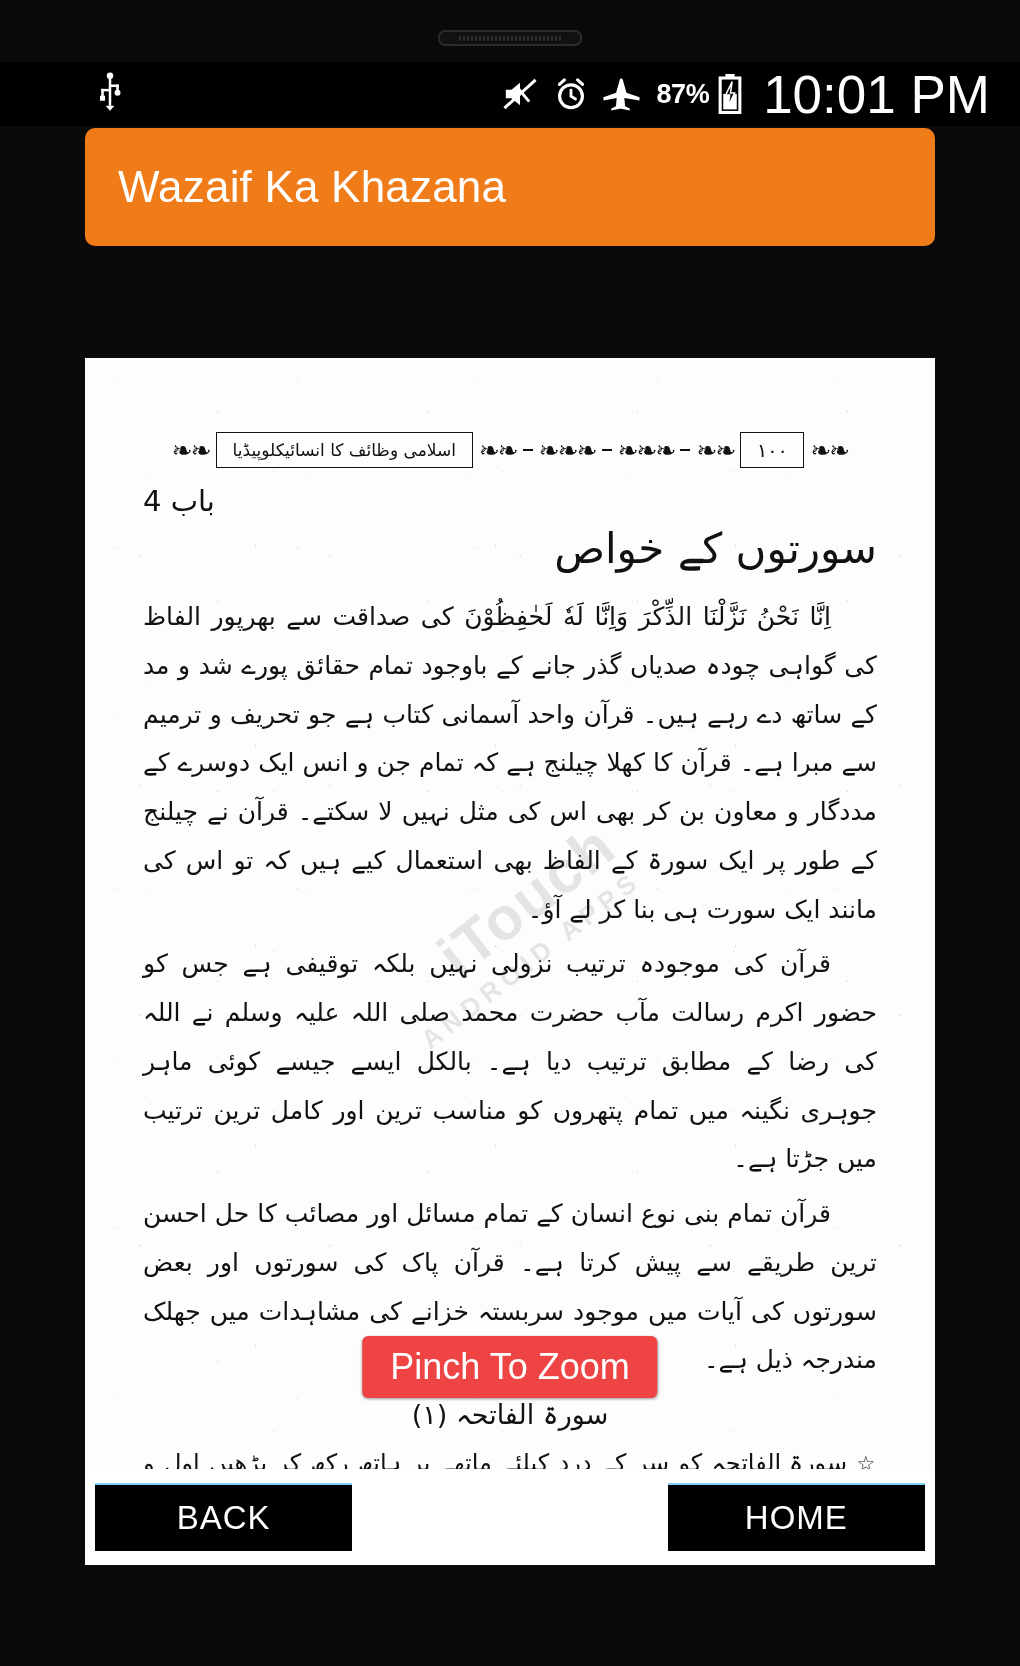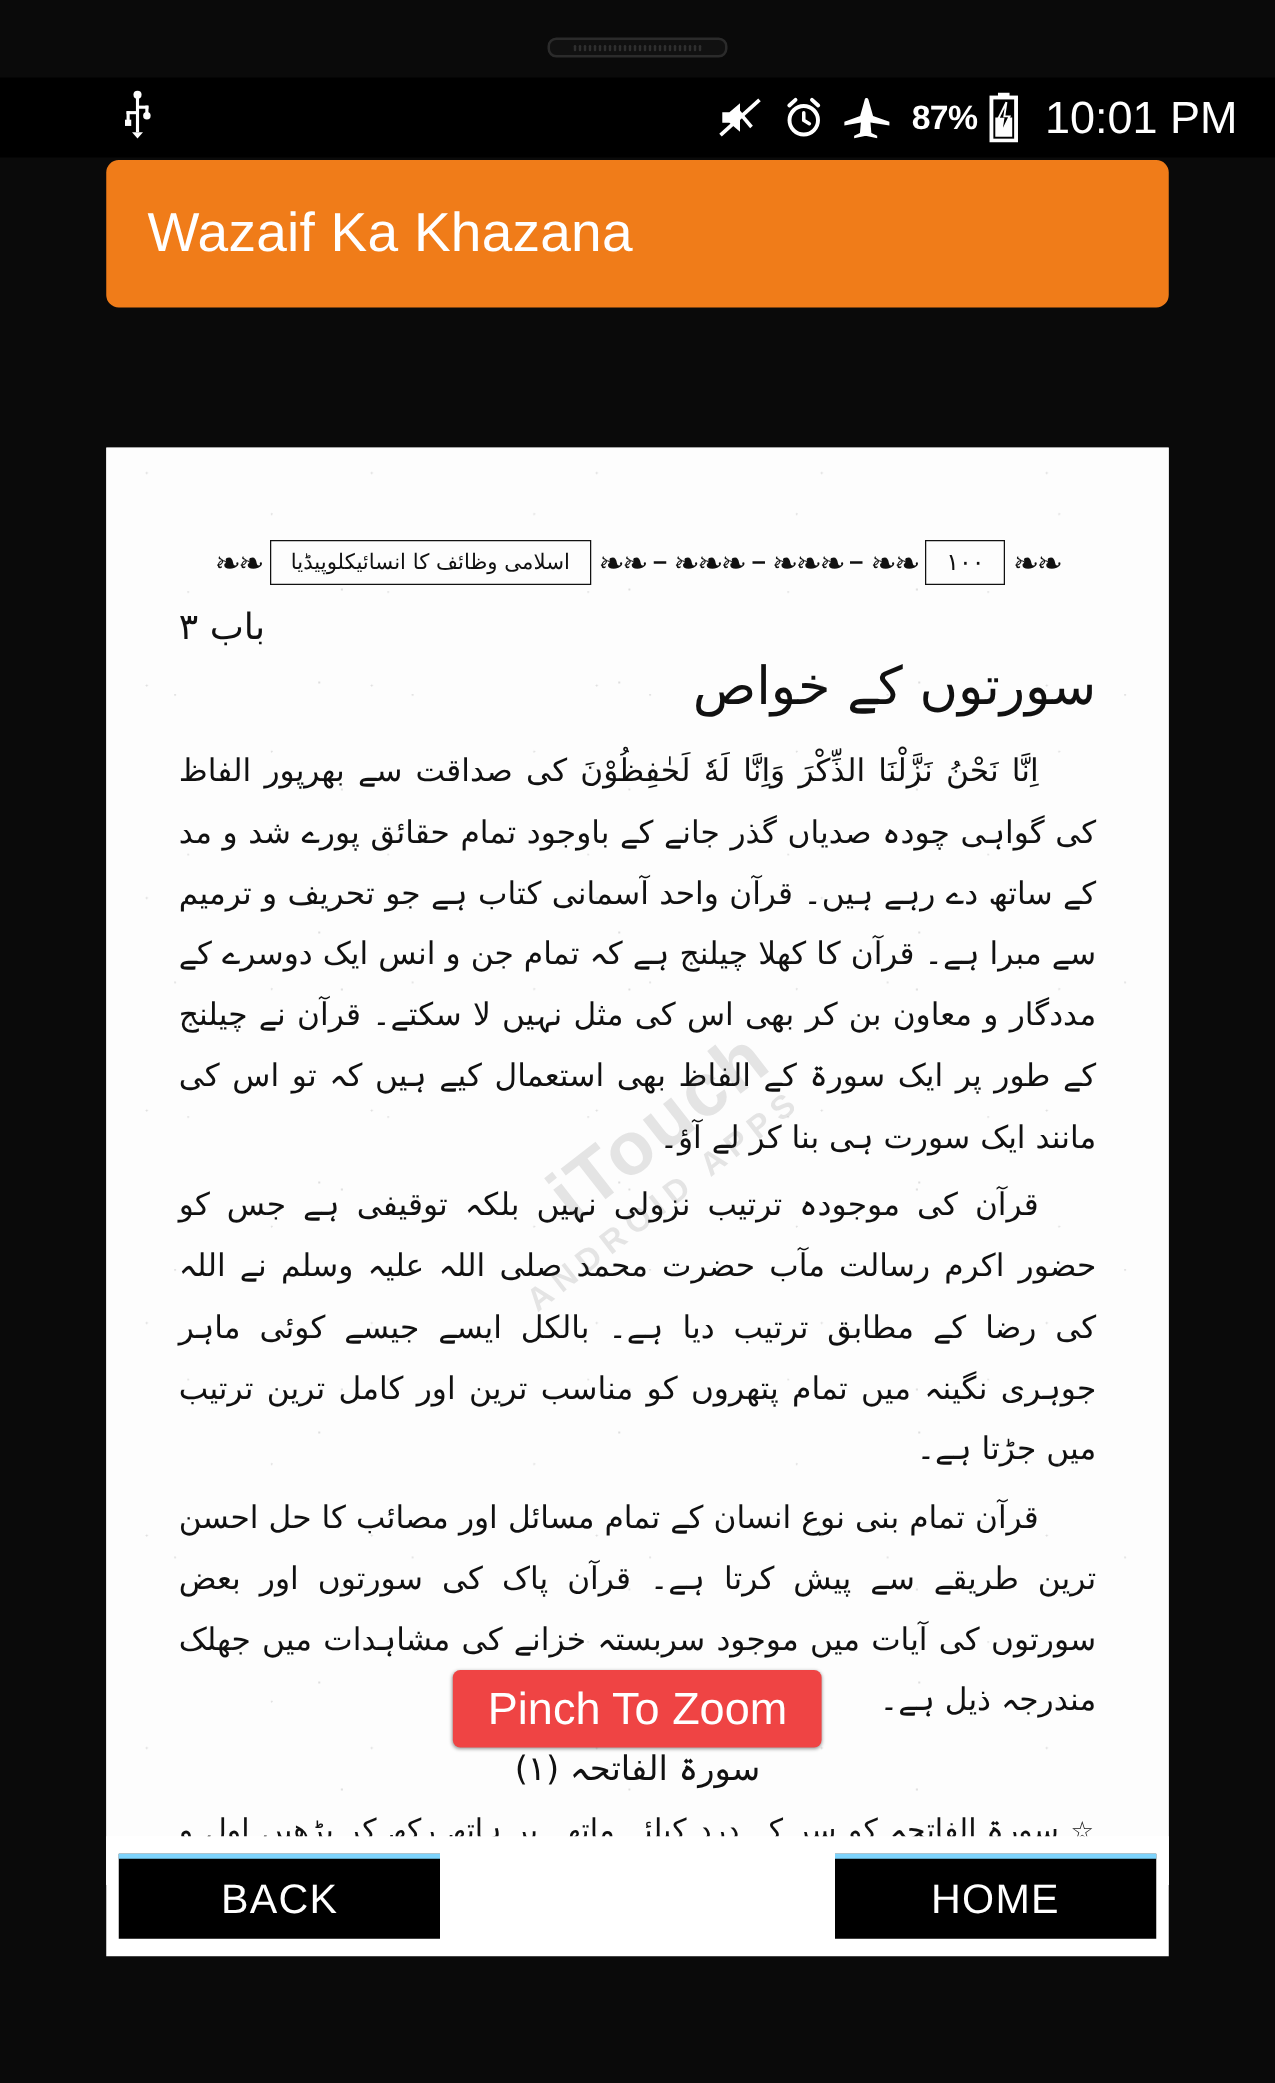--- a/index.html
+++ b/index.html
@@ -39,21 +39,21 @@
   #statusbar .spacer{flex:1 1 auto;}
   #statusbar .right{
     display:flex;align-items:center;gap:14px;
   }
   .sicon{display:inline-block;line-height:0;}
   #battpct{
     font-size:27px;font-weight:700;letter-spacing:-0.5px;
     margin-right:-6px;
   }
   #clock{
-    font-size:36px;font-weight:400;letter-spacing:0px;
+    font-size:53px;font-weight:400;letter-spacing:0px;
     margin-left:6px;
   }
 
   
   #appbar{
     position:absolute; left:85px; right:85px; top:128px; height:118px;
     background:#F07C19;
     display:flex; align-items:center;
     padding-left:33px;
     box-sizing:border-box;
@@ -173,21 +173,21 @@
     z-index:20;
   }
   .navbtn{
     flex:0 0 31%;
     background:#000; color:#fff;
     border:none; outline:none;
     font-size:33px; font-weight:400; letter-spacing:1px;
     font-family:"Liberation Sans", sans-serif;
     display:flex;align-items:center;justify-content:center;
     cursor:pointer;
-    border-top:4px solid #7dd3fc;
+    border-top:2px solid #7dd3fc;
   }
 
   
   #btnbg{
     position:absolute; left:85px; right:85px; top:1469px; height:96px;
     background:#fff; z-index:10;
   }
 </style>
 </head>
 <body>
@@ -294,21 +294,21 @@
         <span class="dash"></span>
         <span class="orn">❧❧❧</span>
         <span class="dash"></span>
         <span class="orn">❧❧❧</span>
         <span class="dash"></span>
         <span class="orn">❧❧</span>
         <span class="head-box">اسلامی وظائف کا انسائیکلوپیڈیا</span>
         <span class="orn">❧❧</span>
       </div>
 
-      <div class="chapline">باب ٣</div>
+      <div class="chapline">باب 4</div>
       <div class="maintitle">سورتوں کے خواص</div>
 
       <p class="para">اِنَّا نَحْنُ نَزَّلْنَا الذِّكْرَ وَاِنَّا لَهٗ لَحٰفِظُوْنَ کی صداقت سے بھرپور الفاظ کی گواہی چودہ صدیاں گذر جانے کے باوجود تمام حقائق پورے شد و مد کے ساتھ دے رہے ہیں۔ قرآن واحد آسمانی کتاب ہے جو تحریف و ترمیم سے مبرا ہے۔ قرآن کا کھلا چیلنج ہے کہ تمام جن و انس ایک دوسرے کے مددگار و معاون بن کر بھی اس کی مثل نہیں لا سکتے۔ قرآن نے چیلنج کے طور پر ایک سورۃ کے الفاظ بھی استعمال کیے ہیں کہ تو اس کی مانند ایک سورت ہی بنا کر لے آؤ۔</p>
       <p class="para">قرآن کی موجودہ ترتیب نزولی نہیں بلکہ توقیفی ہے جس کو حضور اکرم رسالت مآب حضرت محمد صلی اللہ علیہ وسلم نے اللہ کی رضا کے مطابق ترتیب دیا ہے۔ بالکل ایسے جیسے کوئی ماہر جوہری نگینہ میں تمام پتھروں کو مناسب ترین اور کامل ترین ترتیب میں جڑتا ہے۔</p>
       <p class="para">قرآن تمام بنی نوع انسان کے تمام مسائل اور مصائب کا حل احسن ترین طریقے سے پیش کرتا ہے۔ قرآن پاک کی سورتوں اور بعض سورتوں کی آیات میں موجود سربستہ خزانے کی مشاہدات میں جھلک مندرجہ ذیل ہے۔</p>
 
       <div class="subtitle">سورۃ الفاتحہ (١)</div>
 
       <div class="bullets">
         <span class="star">☆</span>

